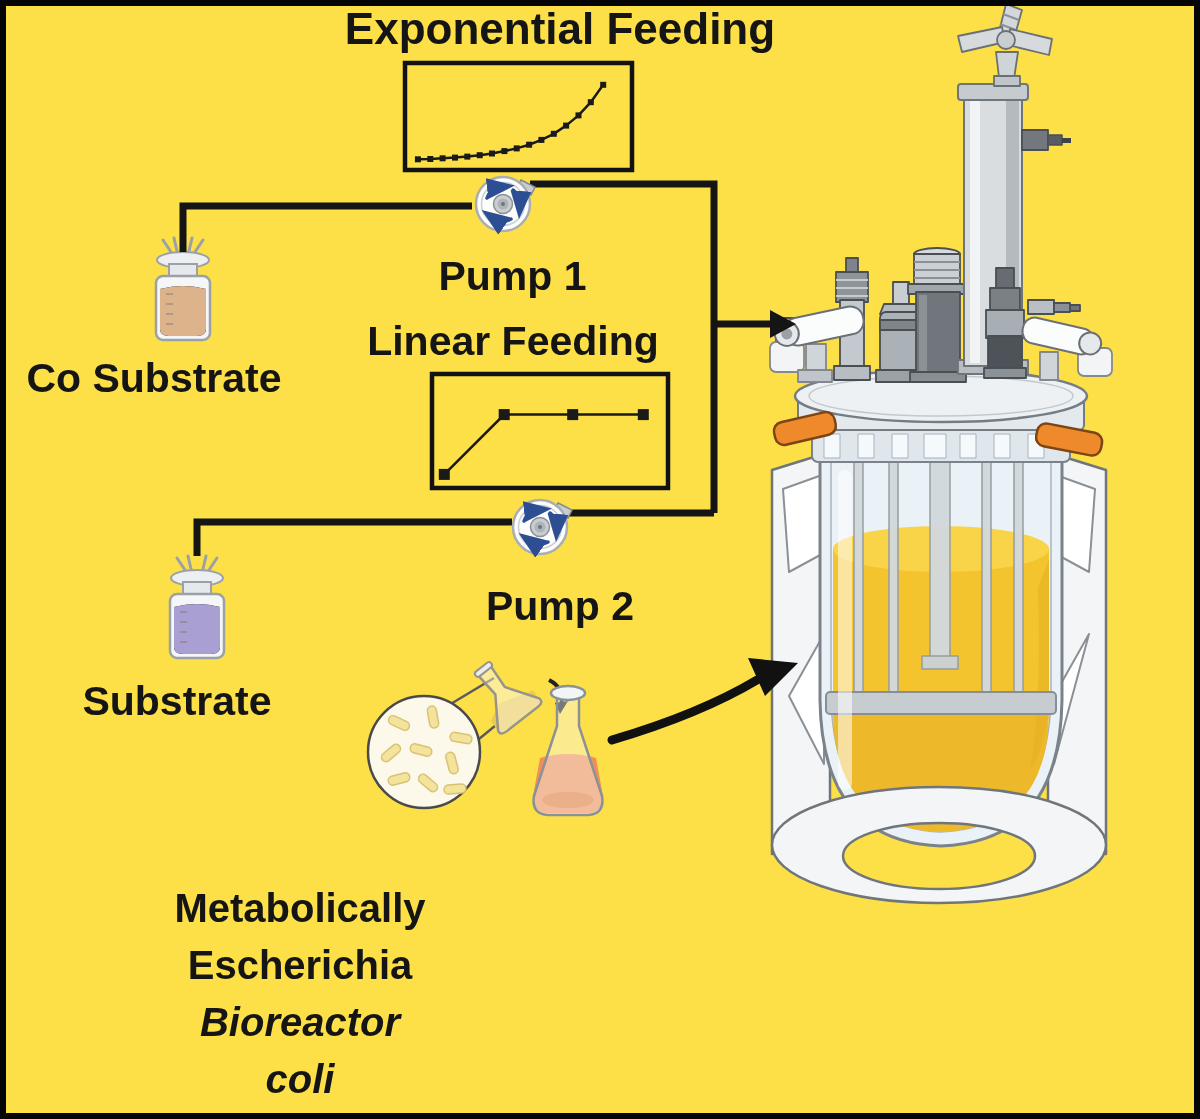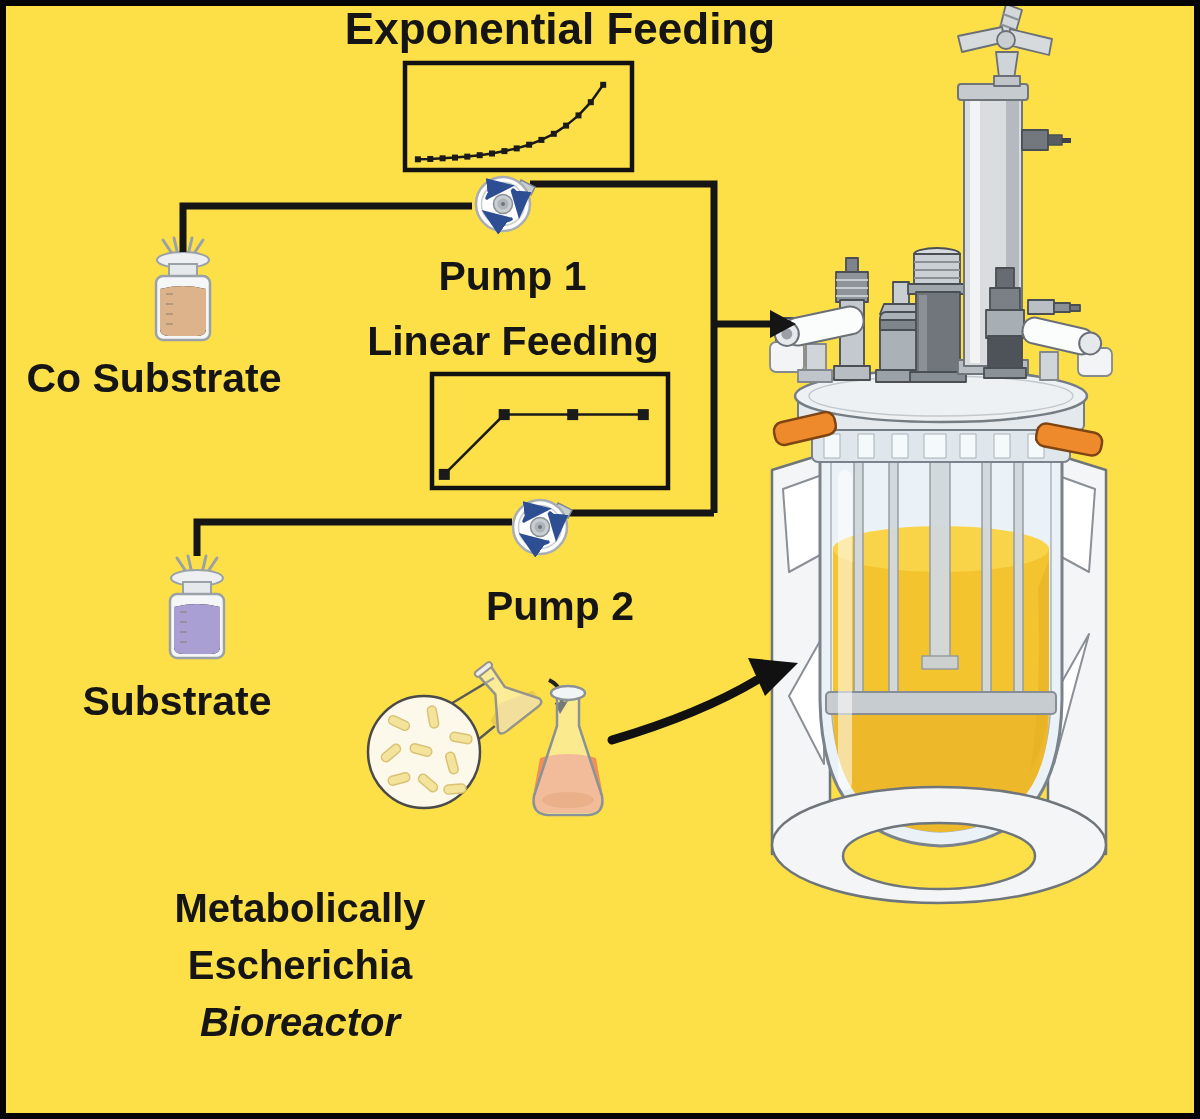--- a/index.html
+++ b/index.html
@@ -290,15 +290,16 @@
   <div class="lbl mid" style="left:454px;top:578px;width:200px;">Pump 2</div>
 
   <div class="lbl mid" style="left:-8px;top:350px;width:312px;">Co Substrate</div>
 
   <div class="lbl mid" style="left:21px;top:673px;width:300px;text-align:center;">Substrate</div>
 
   <div class="ecoli">
     <span>Metabolically</span>
     <span>Escherichia</span>
     <span class="it">Bioreactor</span>
+    <span class="it">coli</span>
   </div>
 
 </div>
 
 </body></html>

